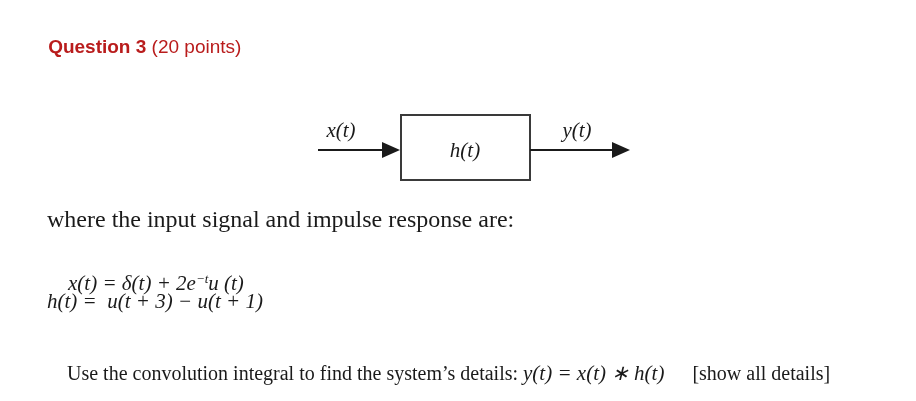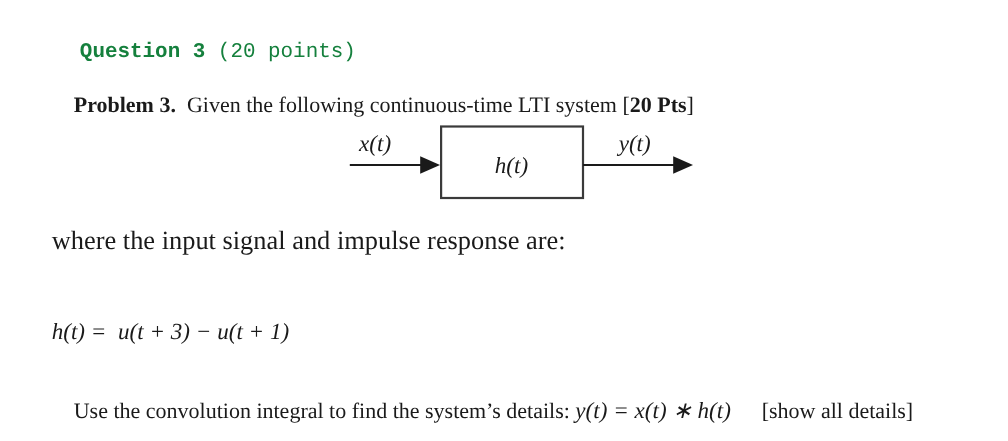--- a/index.html
+++ b/index.html
@@ -9,23 +9,23 @@
     height: 401px;
     background: #ffffff;
     font-family: "Liberation Serif", serif;
     color: #1a1a1a;
     overflow: hidden;
   }
   .header {
     position: absolute;
     left: 27px;
     top: 14px;
-    font-family: Liberation Mono, monospace;
+    font-family: Liberation Sans, sans-serif;
     font-size: 19px;
-    color: #15803d;
+    color: #b91c1c;
     white-space: pre;
   }
   .header .q-title { font-weight: 700; }
   .problem-line {
     position: absolute;
     left: 47px;
     top: 62px;
     font-size: 20px;
     white-space: pre;
   }
@@ -75,41 +75,41 @@
 </style>
 </head>
 <body>
 
 <div class="page">
 
   <div class="header">
     <span class="q-title">Question 3</span><span> (20 points)</span>
   </div>
 
-  <div class="problem-line">
-    <span class="bold">Problem 3.</span><span>&nbsp; Given the following continuous-time LTI system [</span><span class="bold">20 Pts</span><span>]</span>
-  </div>
 
   <svg class="diagram" viewBox="0 0 330 85" width="330" height="85" xmlns="http://www.w3.org/2000/svg">
 
     <line x1="13" y1="45" x2="80" y2="45" stroke="#1a1a1a" stroke-width="2"></line>
     <polygon points="77,37 95,45 77,53" fill="#1a1a1a"></polygon>
 
     <rect x="96" y="10" width="129" height="65" fill="#ffffff" stroke="#3a3a3a" stroke-width="2"></rect>
 
     <line x1="225" y1="45" x2="310" y2="45" stroke="#1a1a1a" stroke-width="2"></line>
     <polygon points="307,37 325,45 307,53" fill="#1a1a1a"></polygon>
 
     <text class="svg-label" x="36" y="32" text-anchor="middle">x(t)</text>
     <text class="svg-label" x="160" y="52" text-anchor="middle">h(t)</text>
     <text class="svg-label" x="272" y="32" text-anchor="middle">y(t)</text>
   </svg>
 
   <div class="where-line">where the input signal and impulse response are:</div>
 
+  <div class="equation eq-x">
+    <span>x(t) = δ(t) + 2e</span><sup>−t</sup><span>u (t)</span>
+  </div>
 
   <div class="equation eq-h">h(t) = &nbsp;u(t + 3) − u(t + 1)</div>
 
   <div class="final-line">
     <span>Use the convolution integral to find the system’s details: </span><span class="final-math">y(t) = x(t) ∗ h(t)</span><span class="final-note">[show all details]</span>
   </div>
 
 </div>
 
 </body></html>

